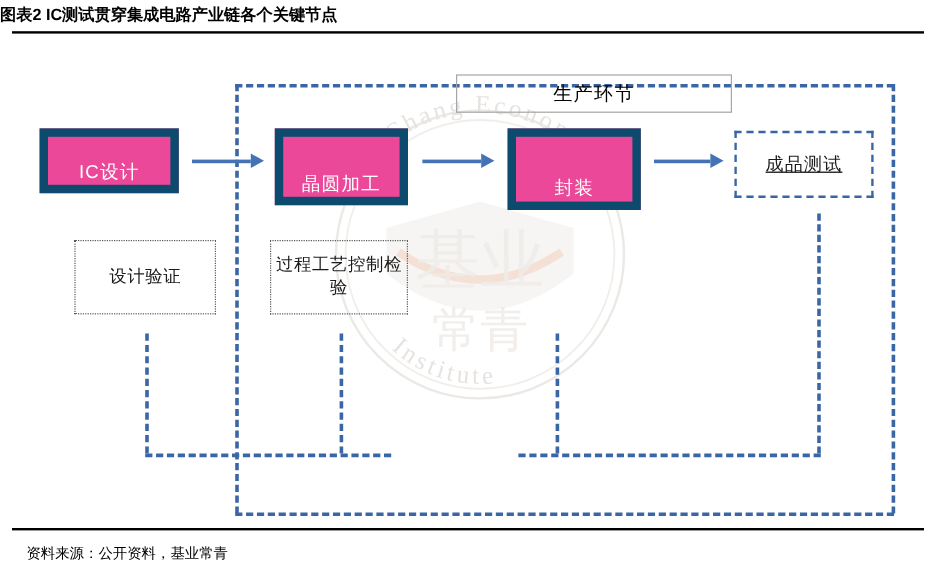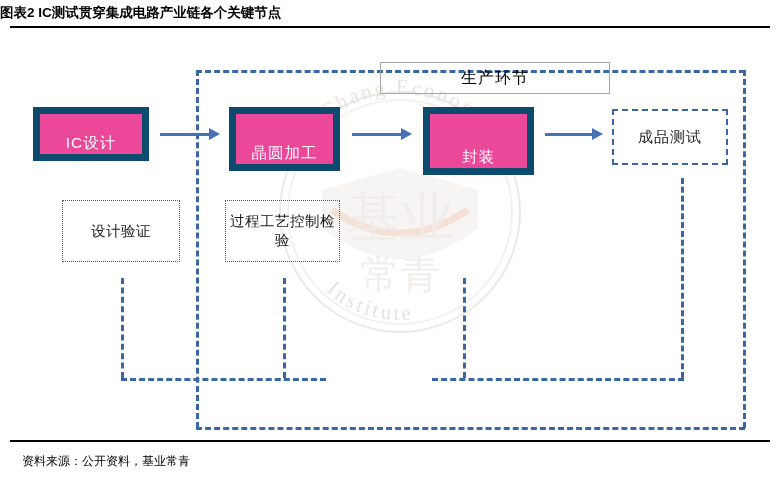--- a/index.html
+++ b/index.html
@@ -107,20 +107,21 @@
 
   
   #box-final-test {
     position: absolute;
     left: 612px; top: 81px;
     width: 116px; height: 56px;
     border: 2.5px dashed #3a66a5;
     background: transparent;
     display: flex; align-items: center; justify-content: center;
     z-index: 5;
+    text-decoration: underline;
   }
   #box-final-test span {
     font-size: 15px; color: #1a1a1a; letter-spacing: 1px;
   }
 
   
   .dot-box {
     position: absolute;
     border: 1.6px dotted #595959;
     background: transparent;

